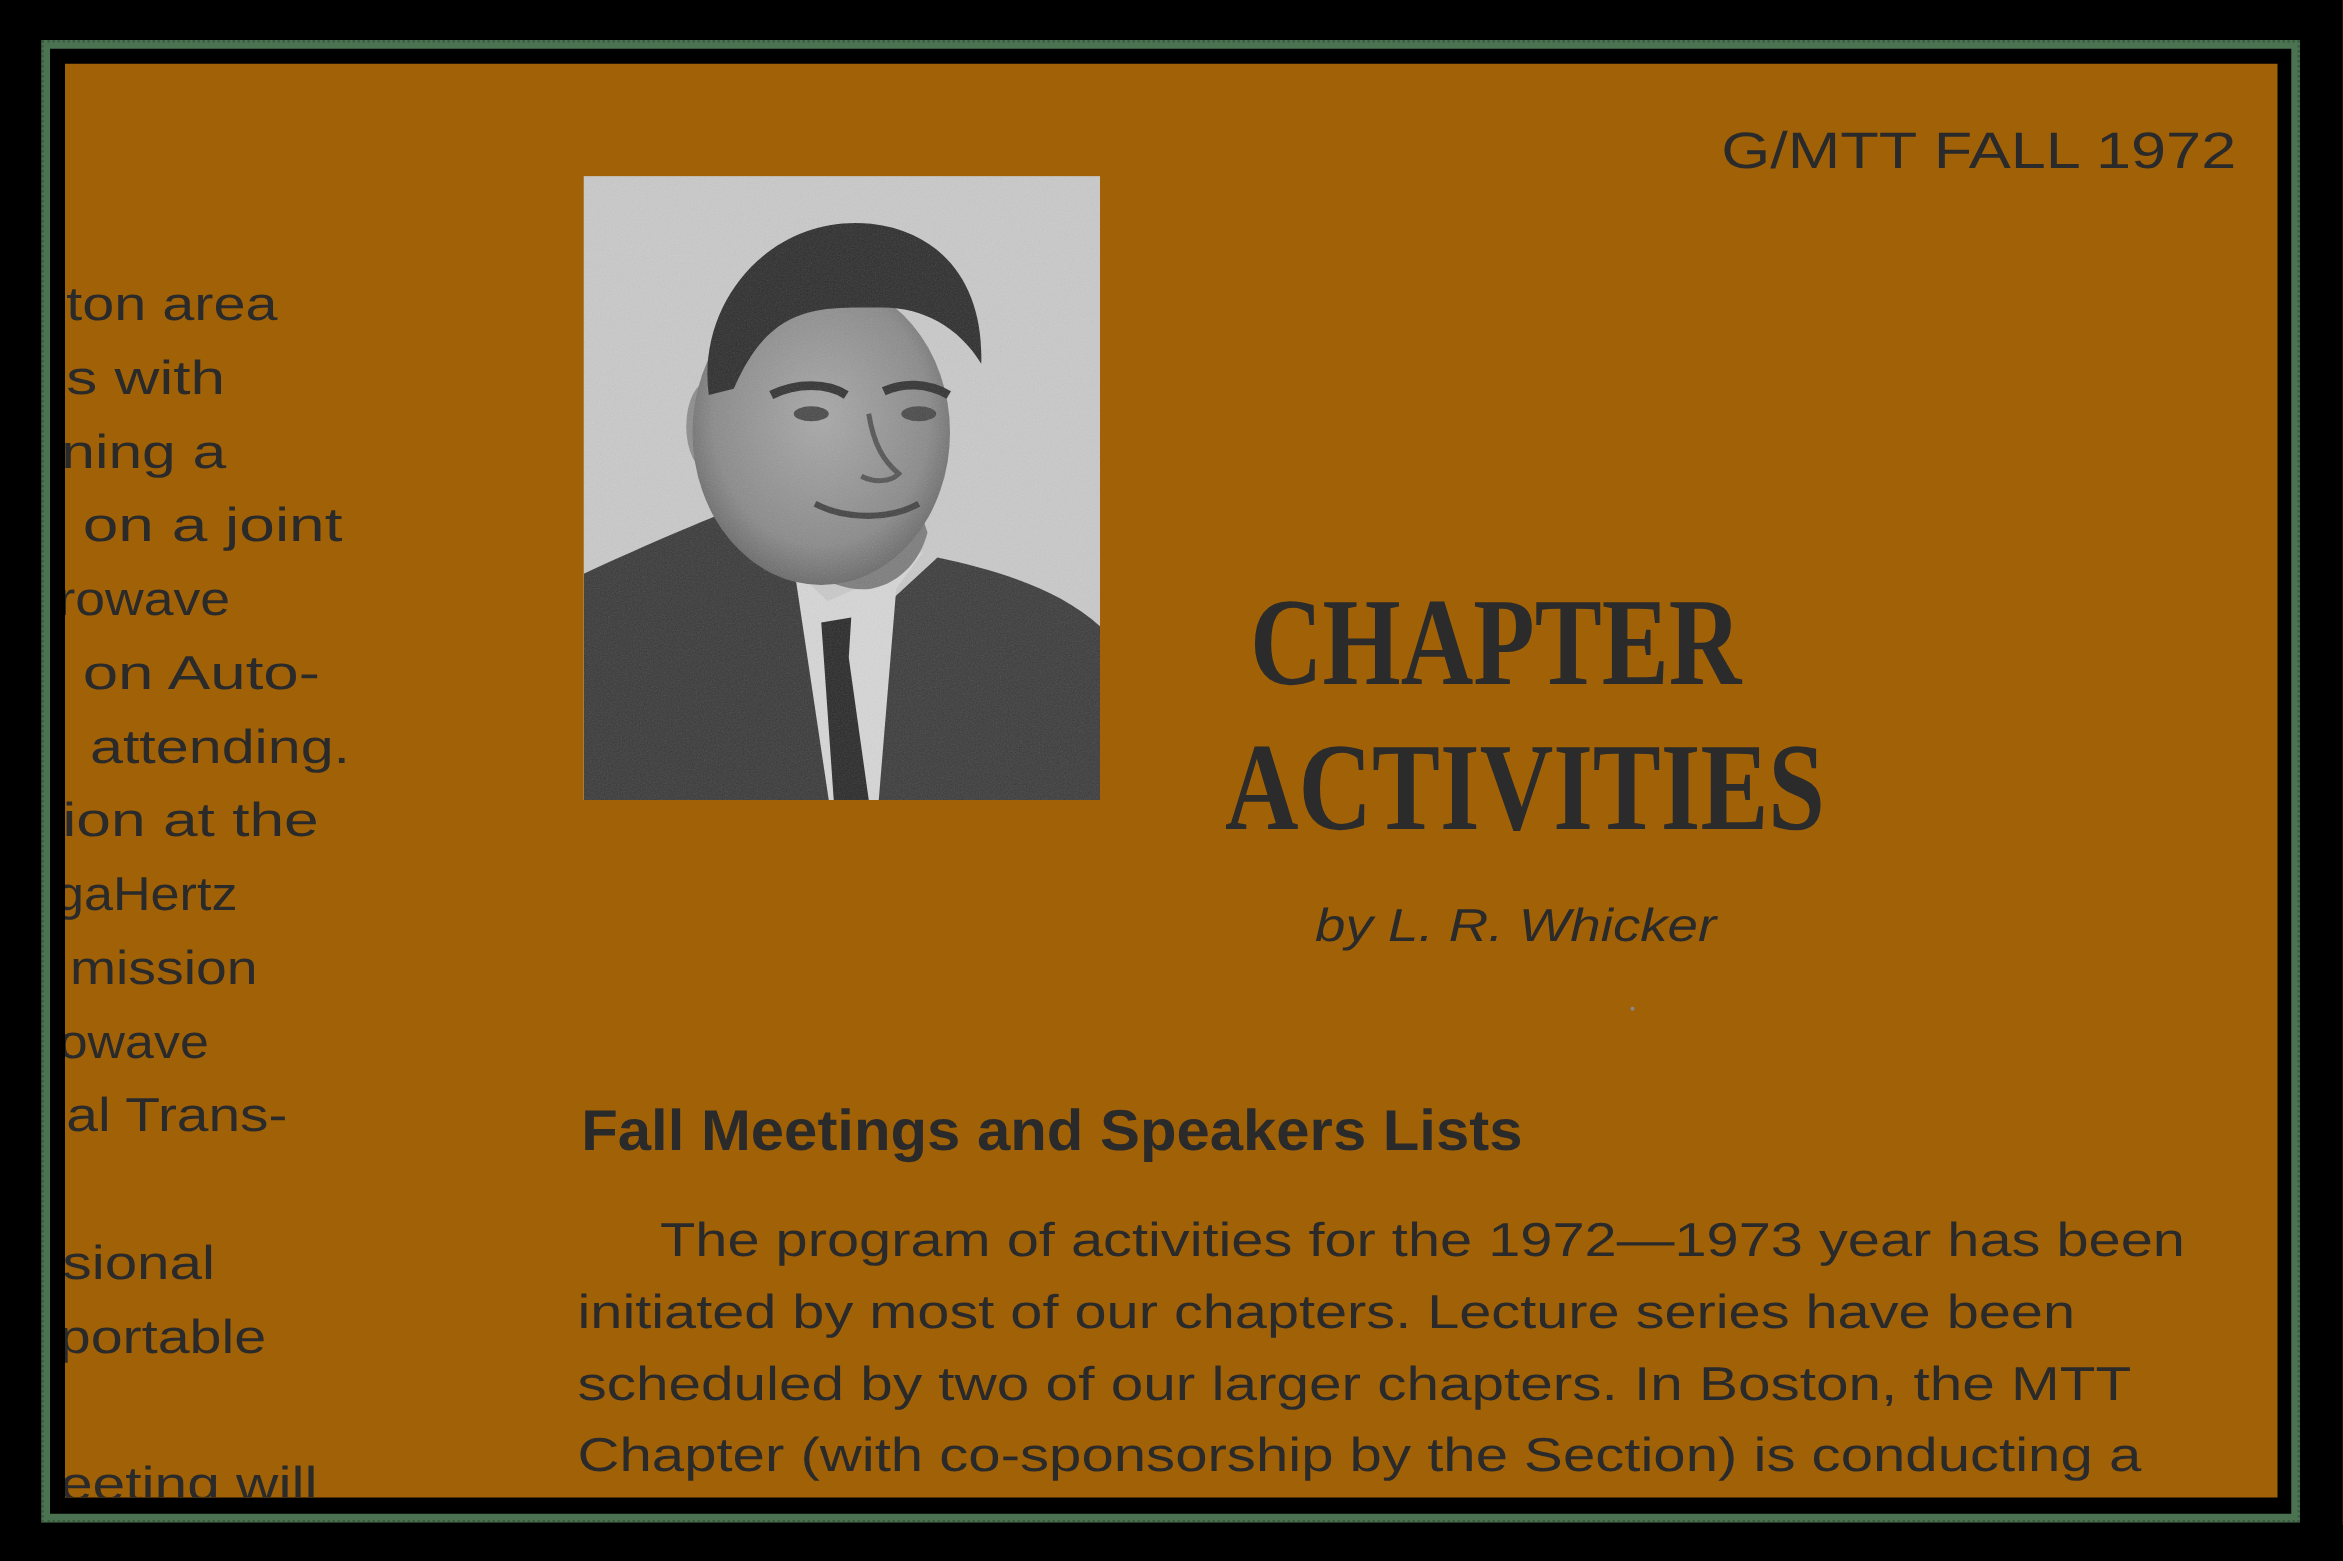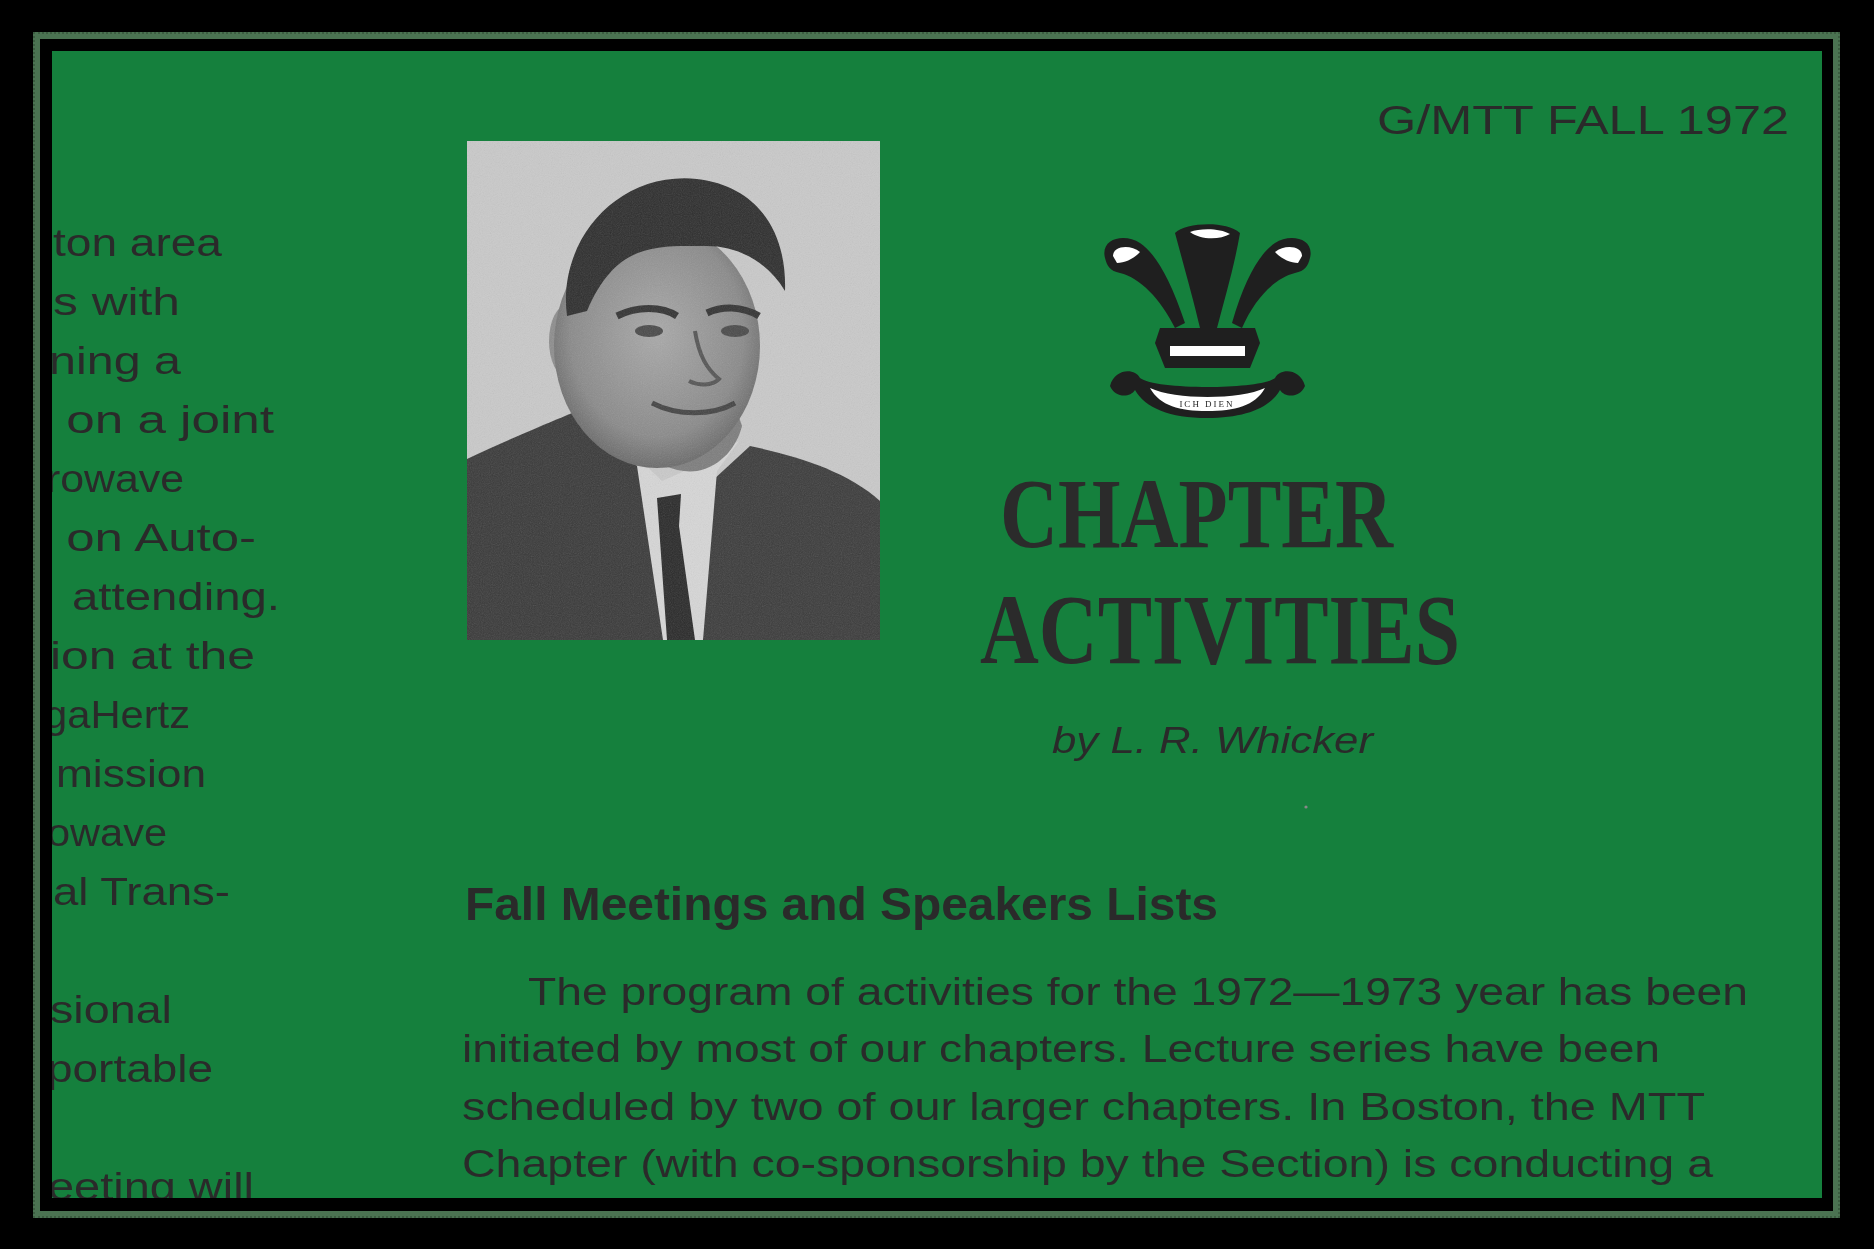--- a/index.html
+++ b/index.html
@@ -1,19 +1,19 @@
 <!DOCTYPE html>
 <html><head>
 <meta charset="utf-8">
 <style>
   html, body { margin:0; padding:0; background:#000; }
   body { width:1874px; height:1249px; position:relative; overflow:hidden; }
   .frame { position:absolute; left:33px; top:32px; width:1807px; height:1186px; box-sizing:border-box; border:7px solid #4b7352; }
   .frame-dots { position:absolute; left:33px; top:32px; width:1807px; height:1186px; box-sizing:border-box; border:2px dotted #2f4a33; opacity:.55; }
-  .page { position:absolute; left:52px; top:51px; width:1770px; height:1147px; background:#15803d; overflow:hidden; }
+  .page { position:absolute; left:52px; top:51px; width:1770px; height:1147px; background:#a16207; overflow:hidden; }
   svg.layer { position:absolute; left:0; top:0; }
   .sans { font-family:"Liberation Sans", "DejaVu Sans", sans-serif; fill:#2a2a2a; }
   .serifhead { font-family:"Liberation Serif", "DejaVu Serif", serif; font-weight:bold; fill:#2b2b2b; }
   .photo { position:absolute; left:415px; top:90px; width:413px; height:499px; background:#c9c9c9; overflow:hidden; }
   .emblem { position:absolute; left:1043px; top:167px; width:225px; height:212px; }
 </style>
 </head>
 <body>
 
 <div class="frame"></div>
@@ -98,38 +98,14 @@
       <path d="M240 172 C 255 165, 275 165, 292 175" stroke="#333" stroke-width="7" fill="none"></path>
       <ellipse cx="182" cy="190" rx="14" ry="6" fill="#4a4a4a"></ellipse>
       <ellipse cx="268" cy="190" rx="14" ry="6" fill="#4a4a4a"></ellipse>
 
       <path d="M228 190 C 232 215, 240 228, 252 238 C 245 245, 232 245, 222 240" stroke="#555" stroke-width="4" fill="none"></path>
       <path d="M185 262 C 210 275, 245 275, 268 262" stroke="#444" stroke-width="5" fill="none"></path>
       <rect width="413" height="499" filter="url(#grain)" fill="#777"></rect>
     </svg>
   </div>
 
-  <div class="emblem">
-    <svg width="225" height="212" viewBox="0 0 225 212">
-      <g fill="#1f1f1f">
-
-        <path d="M10 40 C 5 20, 30 15, 45 25 C 60 35, 75 60, 90 105 L 80 110 C 65 80, 45 60, 25 55 C 15 53, 12 48, 10 40 Z"></path>
-
-        <path d="M80 15 C 90 5, 130 2, 145 15 C 140 45, 130 80, 122 110 L 105 110 C 98 80, 88 45, 80 15 Z"></path>
-
-        <path d="M215 40 C 220 20, 195 15, 180 25 C 165 35, 150 60, 137 105 L 147 110 C 160 80, 180 60, 200 55 C 210 53, 213 48, 215 40 Z"></path>
-
-        <path d="M65 110 L 160 110 L 165 125 L 155 150 L 70 150 L 60 125 Z"></path>
-
-        <path d="M15 168 C 20 150, 40 150, 45 160 C 60 172, 165 172, 180 160 C 185 150, 205 150, 210 168 C 205 180, 190 180, 185 172 C 175 190, 150 200, 112 200 C 75 200, 50 190, 40 172 C 35 180, 20 180, 15 168 Z"></path>
-      </g>
-      <g fill="#ffffff">
-        <path d="M18 38 C 18 28, 35 26, 45 34 C 40 40, 30 45, 22 45 Z"></path>
-        <path d="M95 14 C 105 10, 125 10, 135 16 C 125 22, 105 22, 95 14 Z"></path>
-        <path d="M207 38 C 207 28, 190 26, 180 34 C 185 40, 195 45, 203 45 Z"></path>
-        <rect x="75" y="128" width="75" height="10"></rect>
-        <path d="M55 170 C 80 182, 145 182, 170 170 C 160 188, 140 193, 112 193 C 85 193, 65 188, 55 170 Z"></path>
-      </g>
-      <text x="112" y="189" font-size="9" text-anchor="middle" fill="#1f1f1f" font-family="'Liberation Serif', serif" letter-spacing="2">ICH DIEN</text>
-    </svg>
-  </div>
 
 </div>
 
 </body></html>

